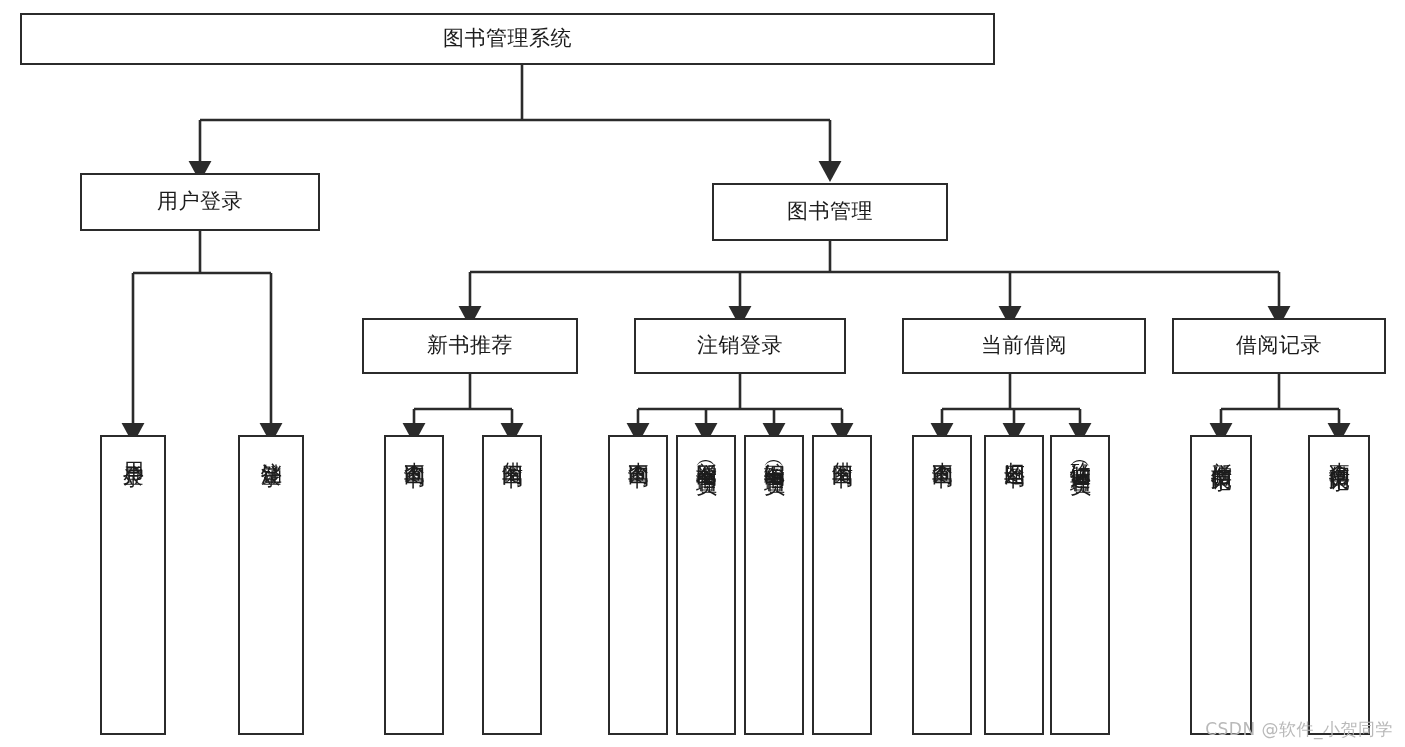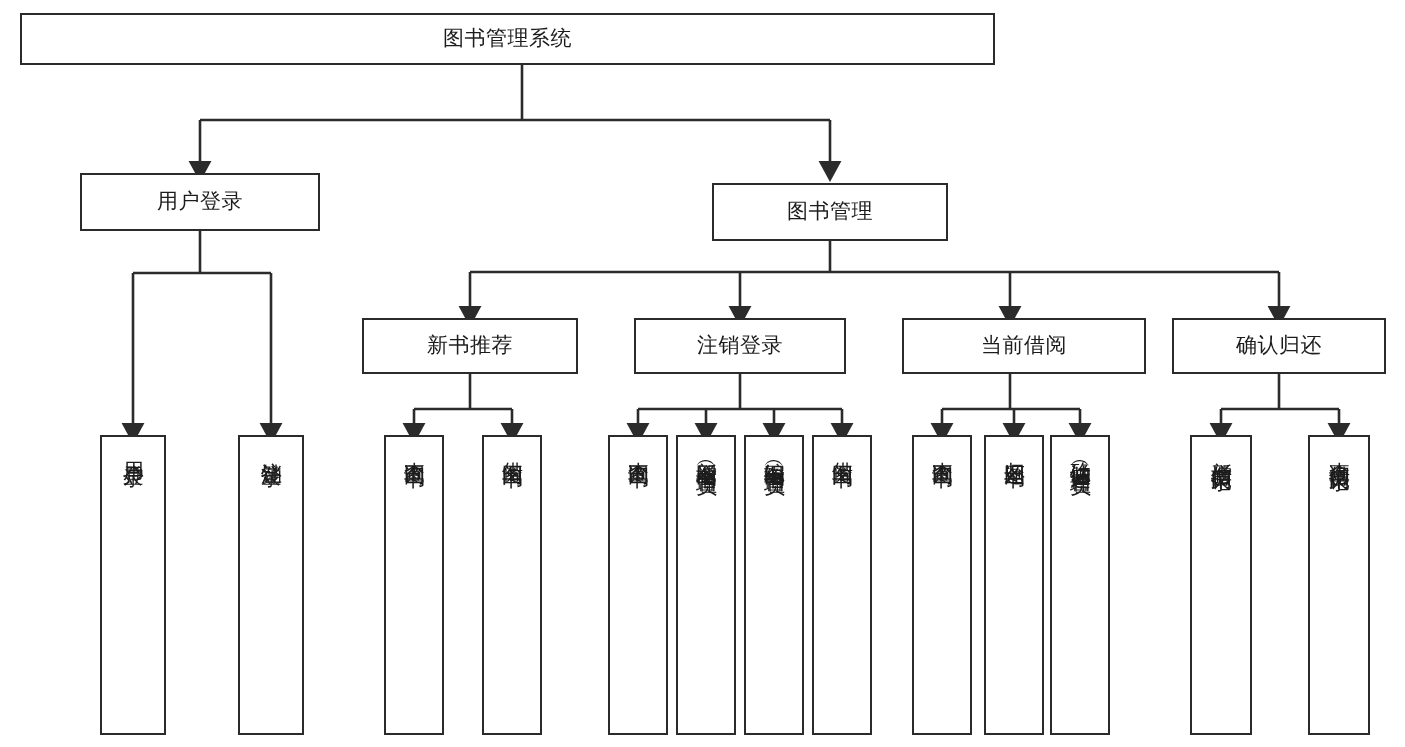--- a/index.html
+++ b/index.html
@@ -127,21 +127,21 @@
       <div class="node horizontal" style="left: 362px; top: 318px; width: 216px; height: 56px;">
         <span class="node-label">新书推荐</span>
       </div>
       <div class="node horizontal" style="left: 634px; top: 318px; width: 212px; height: 56px;">
         <span class="node-label">注销登录</span>
       </div>
       <div class="node horizontal" style="left: 902px; top: 318px; width: 244px; height: 56px;">
         <span class="node-label">当前借阅</span>
       </div>
       <div class="node horizontal" style="left: 1172px; top: 318px; width: 214px; height: 56px;">
-        <span class="node-label">确认归还</span>
+        <span class="node-label">借阅记录</span>
       </div>
       <div class="node vertical" style="left: 100px; top: 435px; width: 66px; height: 300px;">
         <span class="node-label">用户登录</span>
       </div>
       <div class="node vertical" style="left: 238px; top: 435px; width: 66px; height: 300px;">
         <span class="node-label">注销登录</span>
       </div>
       <div class="node vertical" style="left: 384px; top: 435px; width: 60px; height: 300px;">
         <span class="node-label">查询图书</span>
       </div>
@@ -169,13 +169,14 @@
       <div class="node vertical" style="left: 1050px; top: 435px; width: 60px; height: 300px;">
         <span class="node-label">确认归还（管理员）</span>
       </div>
       <div class="node vertical" style="left: 1190px; top: 435px; width: 62px; height: 300px;">
         <span class="node-label">新增借阅记录</span>
       </div>
       <div class="node vertical" style="left: 1308px; top: 435px; width: 62px; height: 300px;">
         <span class="node-label">查询借阅记录</span>
       </div>
     </div>
+  <div id="watermark">CSDN @软件_小贺同学</div>
 </div>
 
 </body></html>

